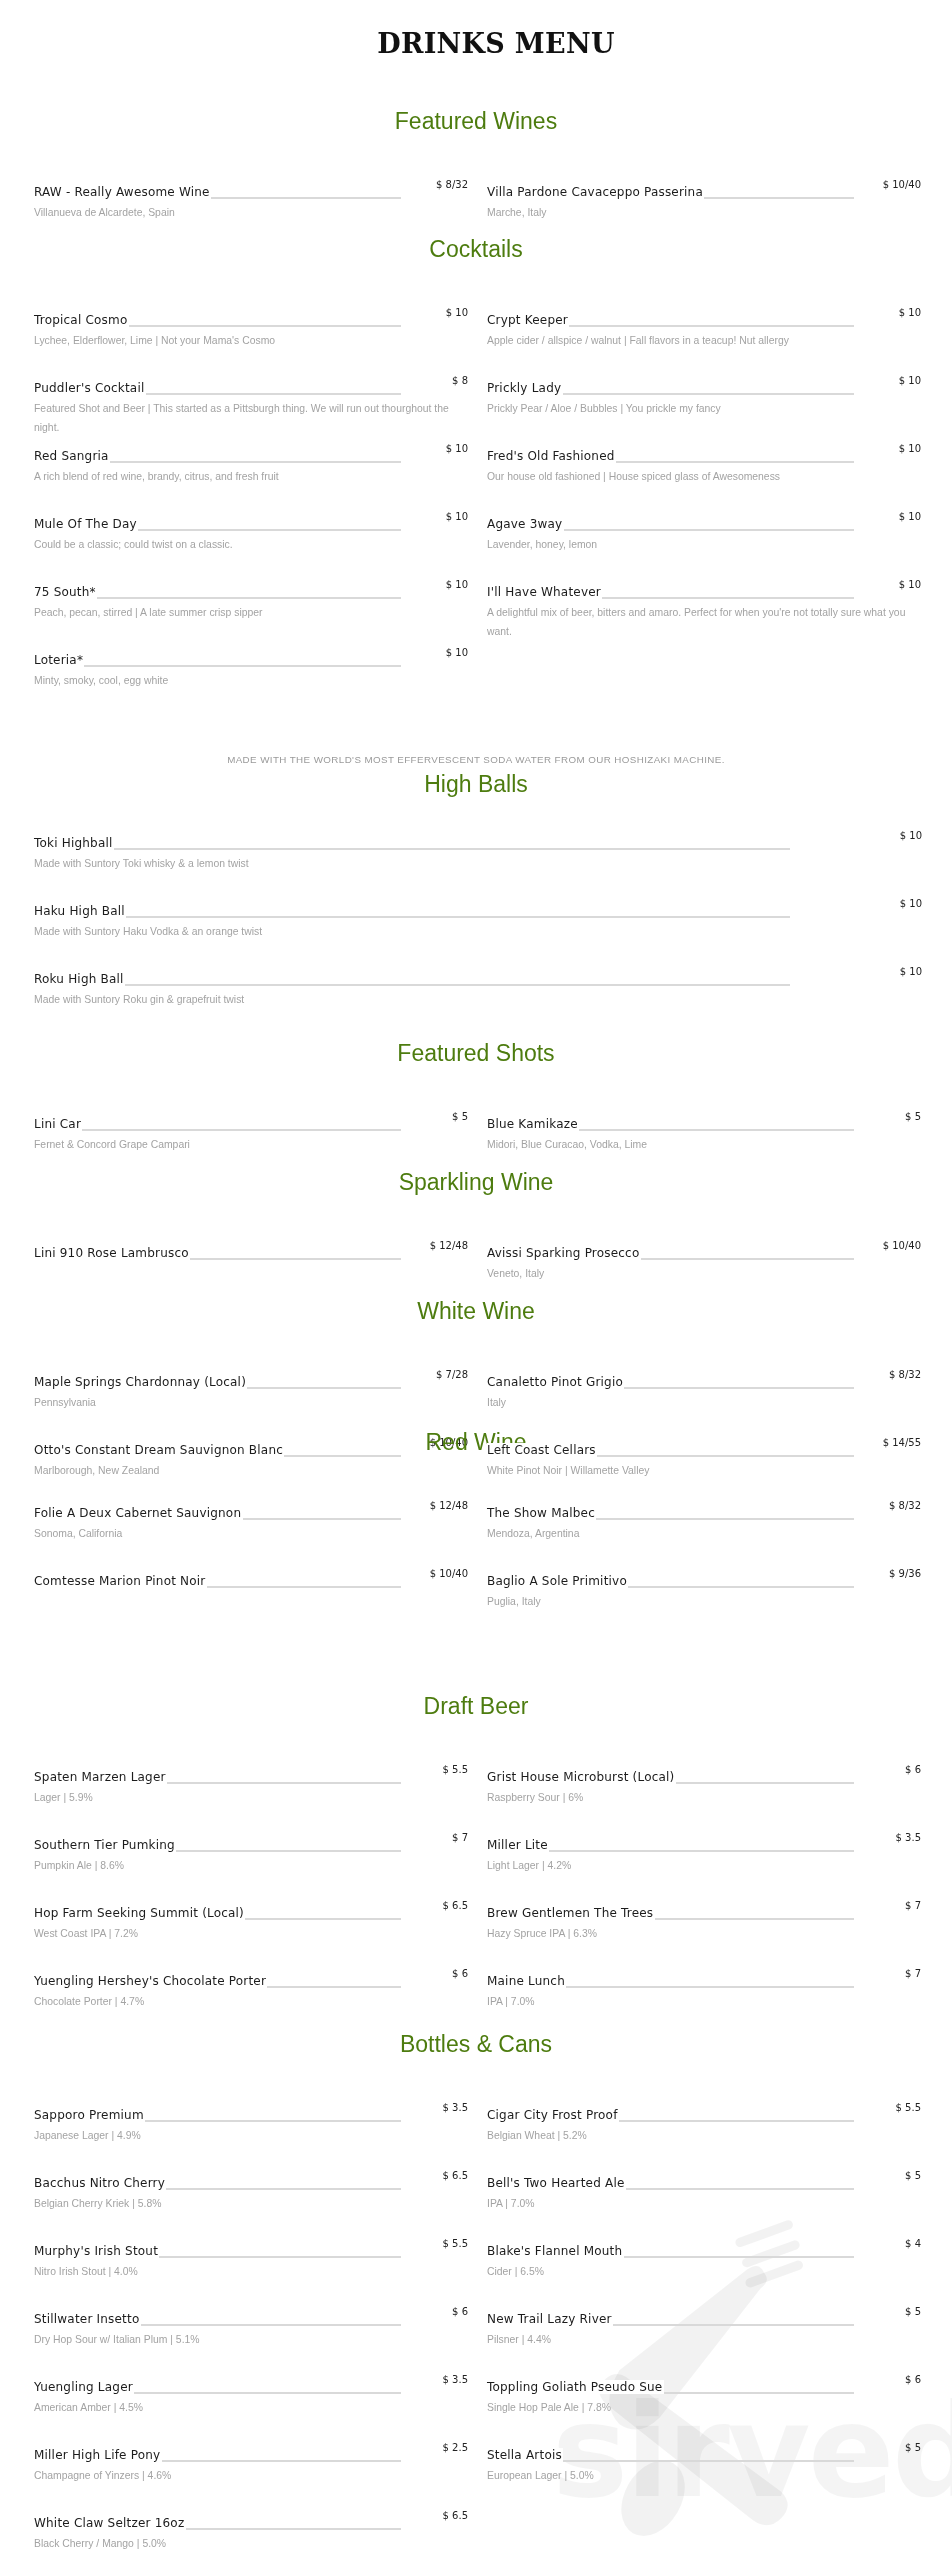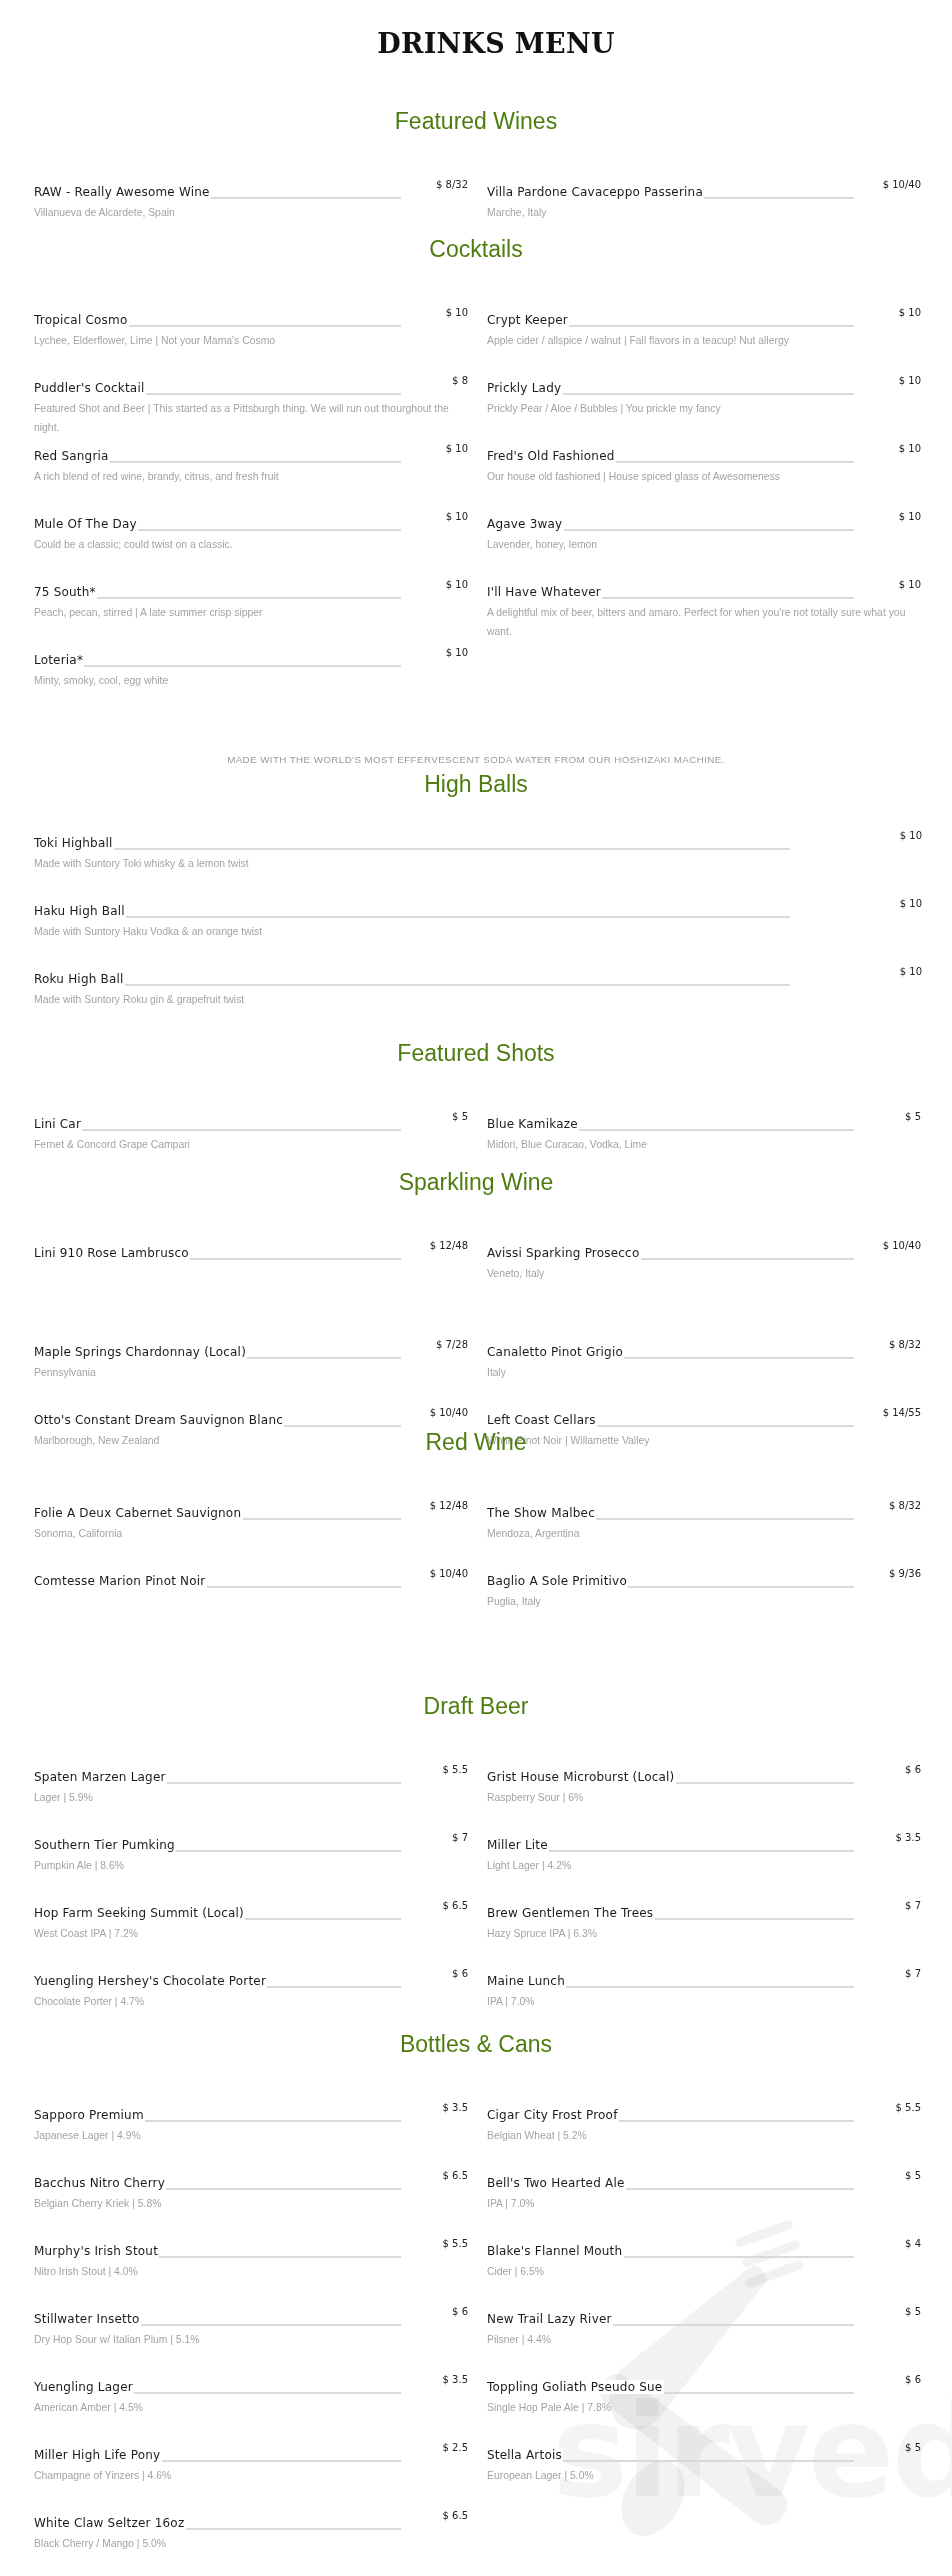--- a/index.html
+++ b/index.html
@@ -322,20 +322,21 @@
                 <div class="item-line"></div>
                 <span class="item-name">Avissi Sparking Prosecco</span>
                 <span class="item-price">$ 10/40</span>
               </div>
               <div class="item-desc">Veneto, Italy</div>
             </div>
           </div>
         </div>
       </section>
       <section class="section" style="position: absolute; left: 0px; width: 952px; top: 1296px;">
+        <h2 class="section-title">White Wine</h2>
         <div class="grid" style="margin-top: 44px;">
           <div class="col">
             <div class="item">
               <div class="item-head">
                 <div class="item-line"></div>
                 <span class="item-name">Maple Springs Chardonnay (Local)</span>
                 <span class="item-price">$ 7/28</span>
               </div>
               <div class="item-desc">Pennsylvania</div>
             </div>

